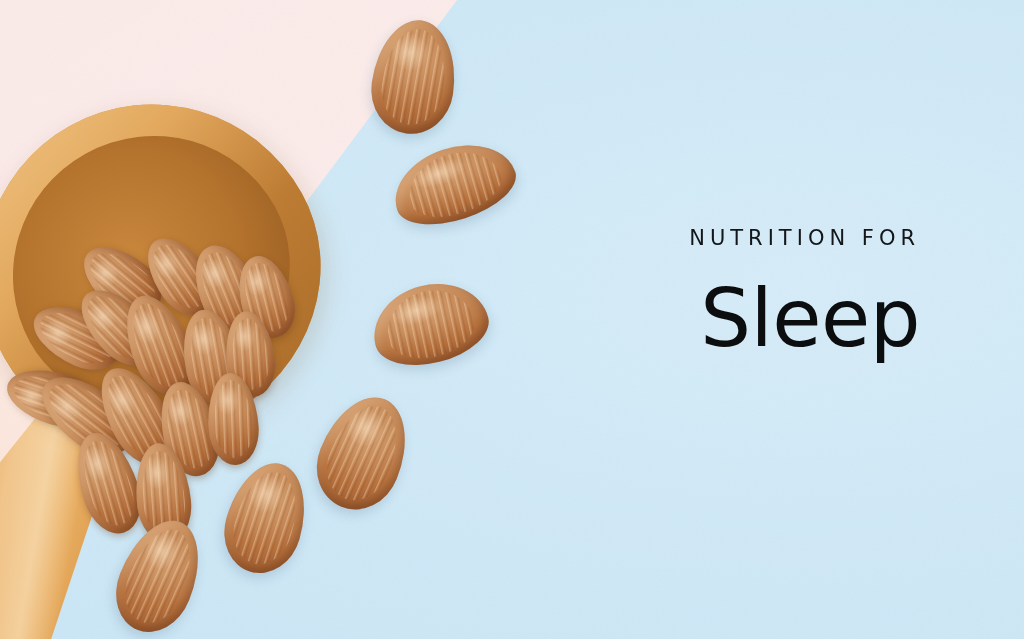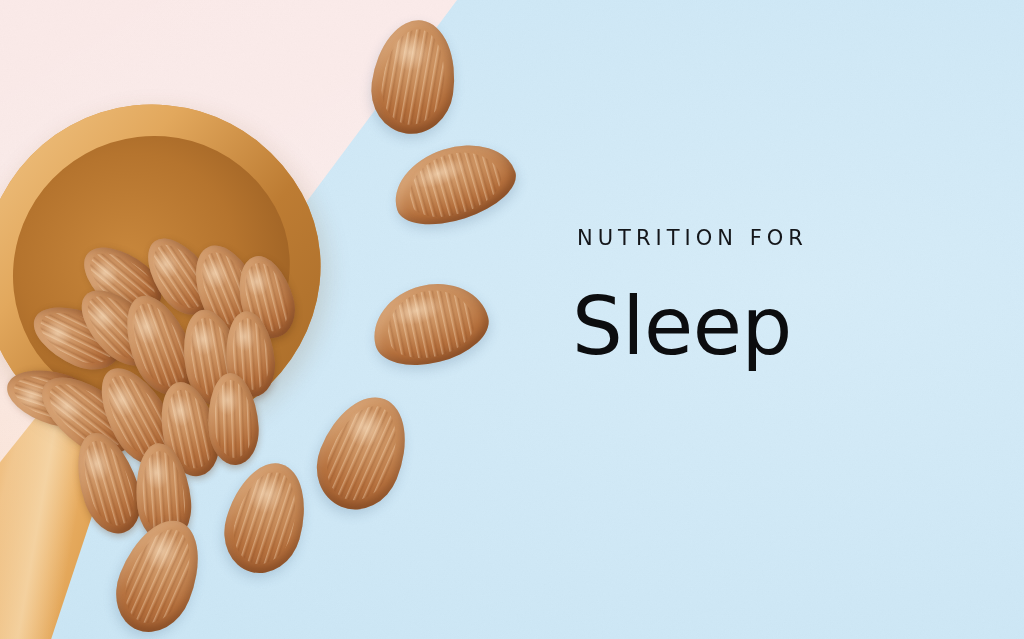--- a/index.html
+++ b/index.html
@@ -117,36 +117,36 @@
     border-radius:50%;
     background:radial-gradient(closest-side,rgba(255,236,208,.45),rgba(255,236,208,0));
   }
   .almond.loose{box-shadow:0 5px 12px rgba(70,100,130,.22),
       inset -3px -4px 9px rgba(90,45,18,.40),
       inset 3px 4px 9px rgba(255,222,185,.30);}
 
   
   .text-block{
     position:absolute;
-    left:572px;top:228px;
+    left:556px;top:228px;
     width:364px;
-    text-align:left;
+    text-align:right;
     color:#111214;
   }
   .kicker{
     font-family:"DejaVu Sans",sans-serif;
     font-size:21px;
     font-weight:400;
     letter-spacing:5.0px;
     line-height:1;
     text-indent:5px;
     color:#14161a;
   }
   .headline{
-    margin-top:38px;
+    margin-top:30px;
     font-family:"DejaVu Sans",sans-serif;
     font-weight:400;
     font-size:80px;
     line-height:1.0;
     letter-spacing:-0.5px;
     color:#0c0d0f;
   }
 </style>
 </head>
 <body>

